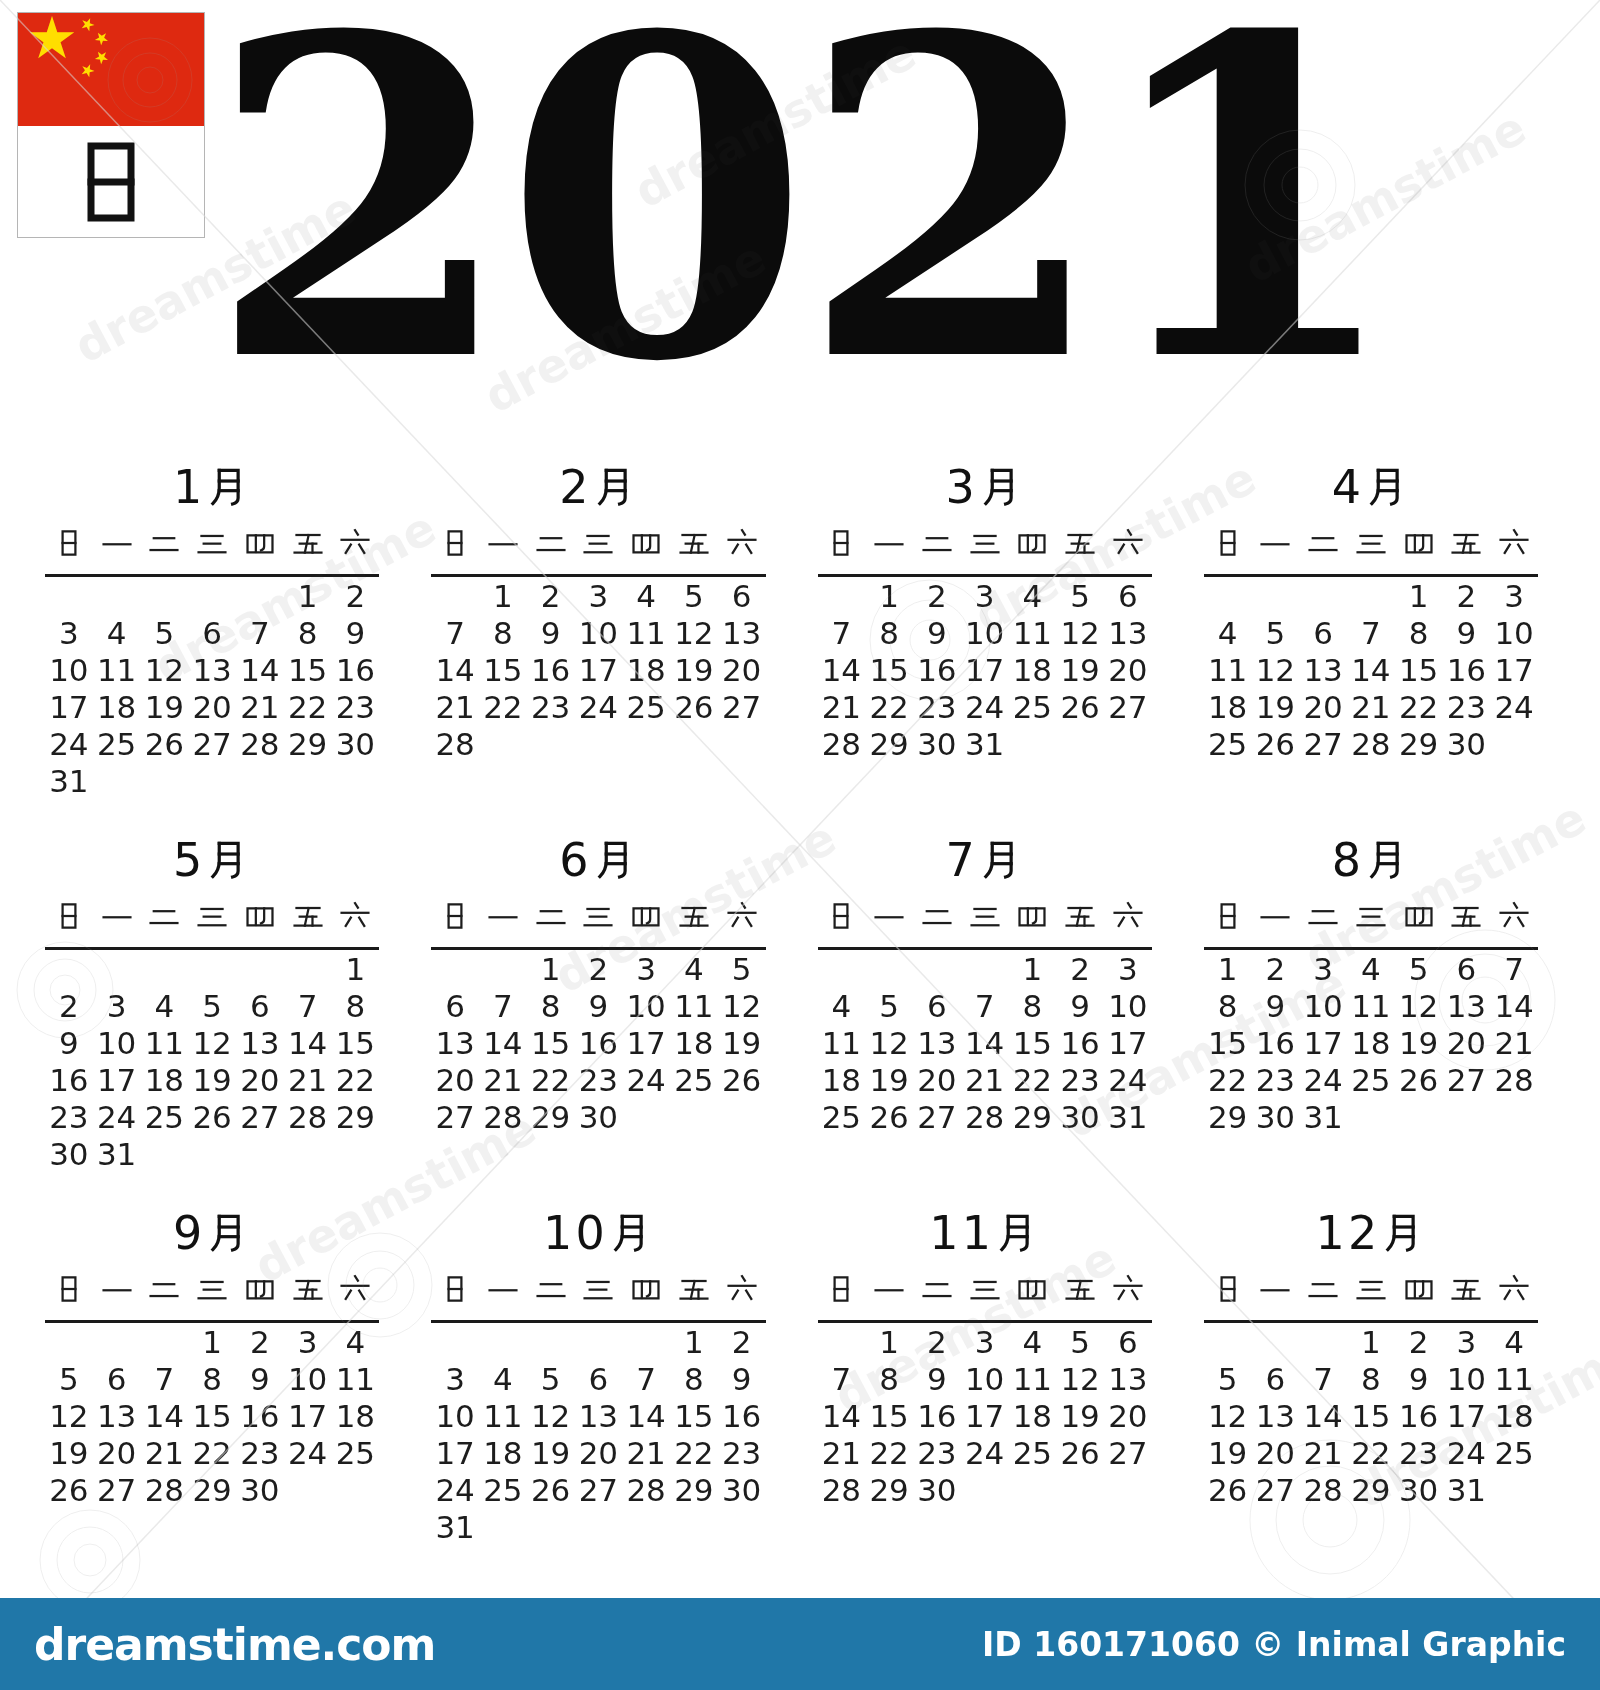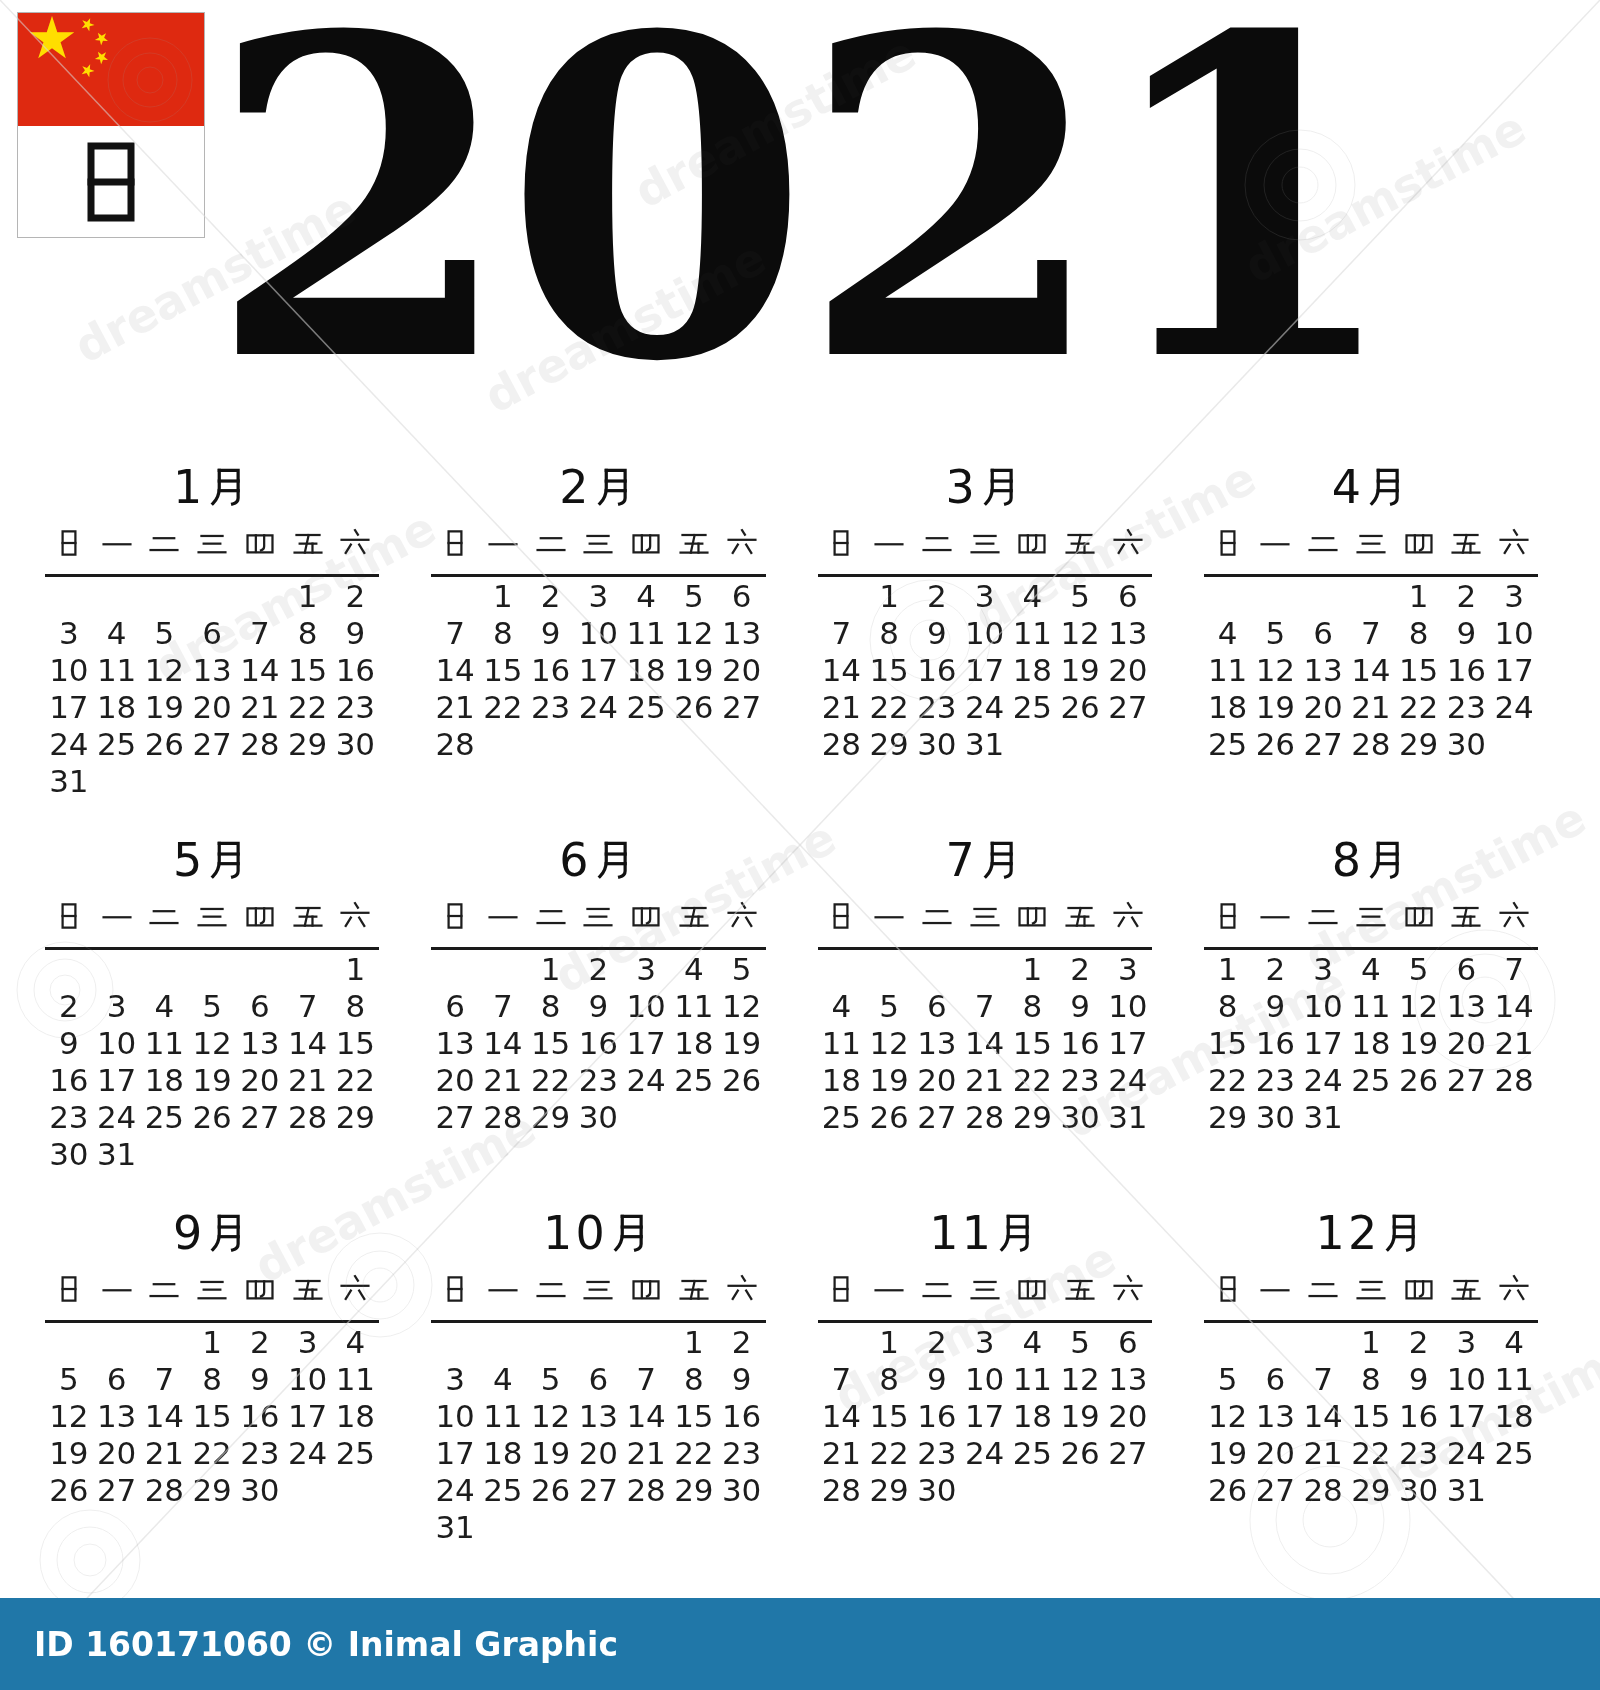--- a/index.html
+++ b/index.html
@@ -1421,14 +1421,15 @@
     <span class="wm-text" style="left: 1290px; top: 860px;">dreamstime</span>
     <span class="wm-text" style="left: 240px; top: 1170px;">dreamstime</span>
     <span class="wm-text" style="left: 820px; top: 1300px;">dreamstime</span>
     <span class="wm-text" style="left: 1340px; top: 1395px;">dreamstime</span>
     <span class="wm-text" style="left: 620px; top: 95px;">dreamstime</span>
     <span class="wm-text" style="left: 60px; top: 250px;">dreamstime</span>
     <span class="wm-text" style="left: 1050px; top: 1025px;">dreamstime</span>
   </div>
 
 <div class="footer">
+  <span class="brand">dreamstime.com</span>
   <span class="credit">ID 160171060 © Inimal Graphic</span>
 </div>
 
 </body></html>

